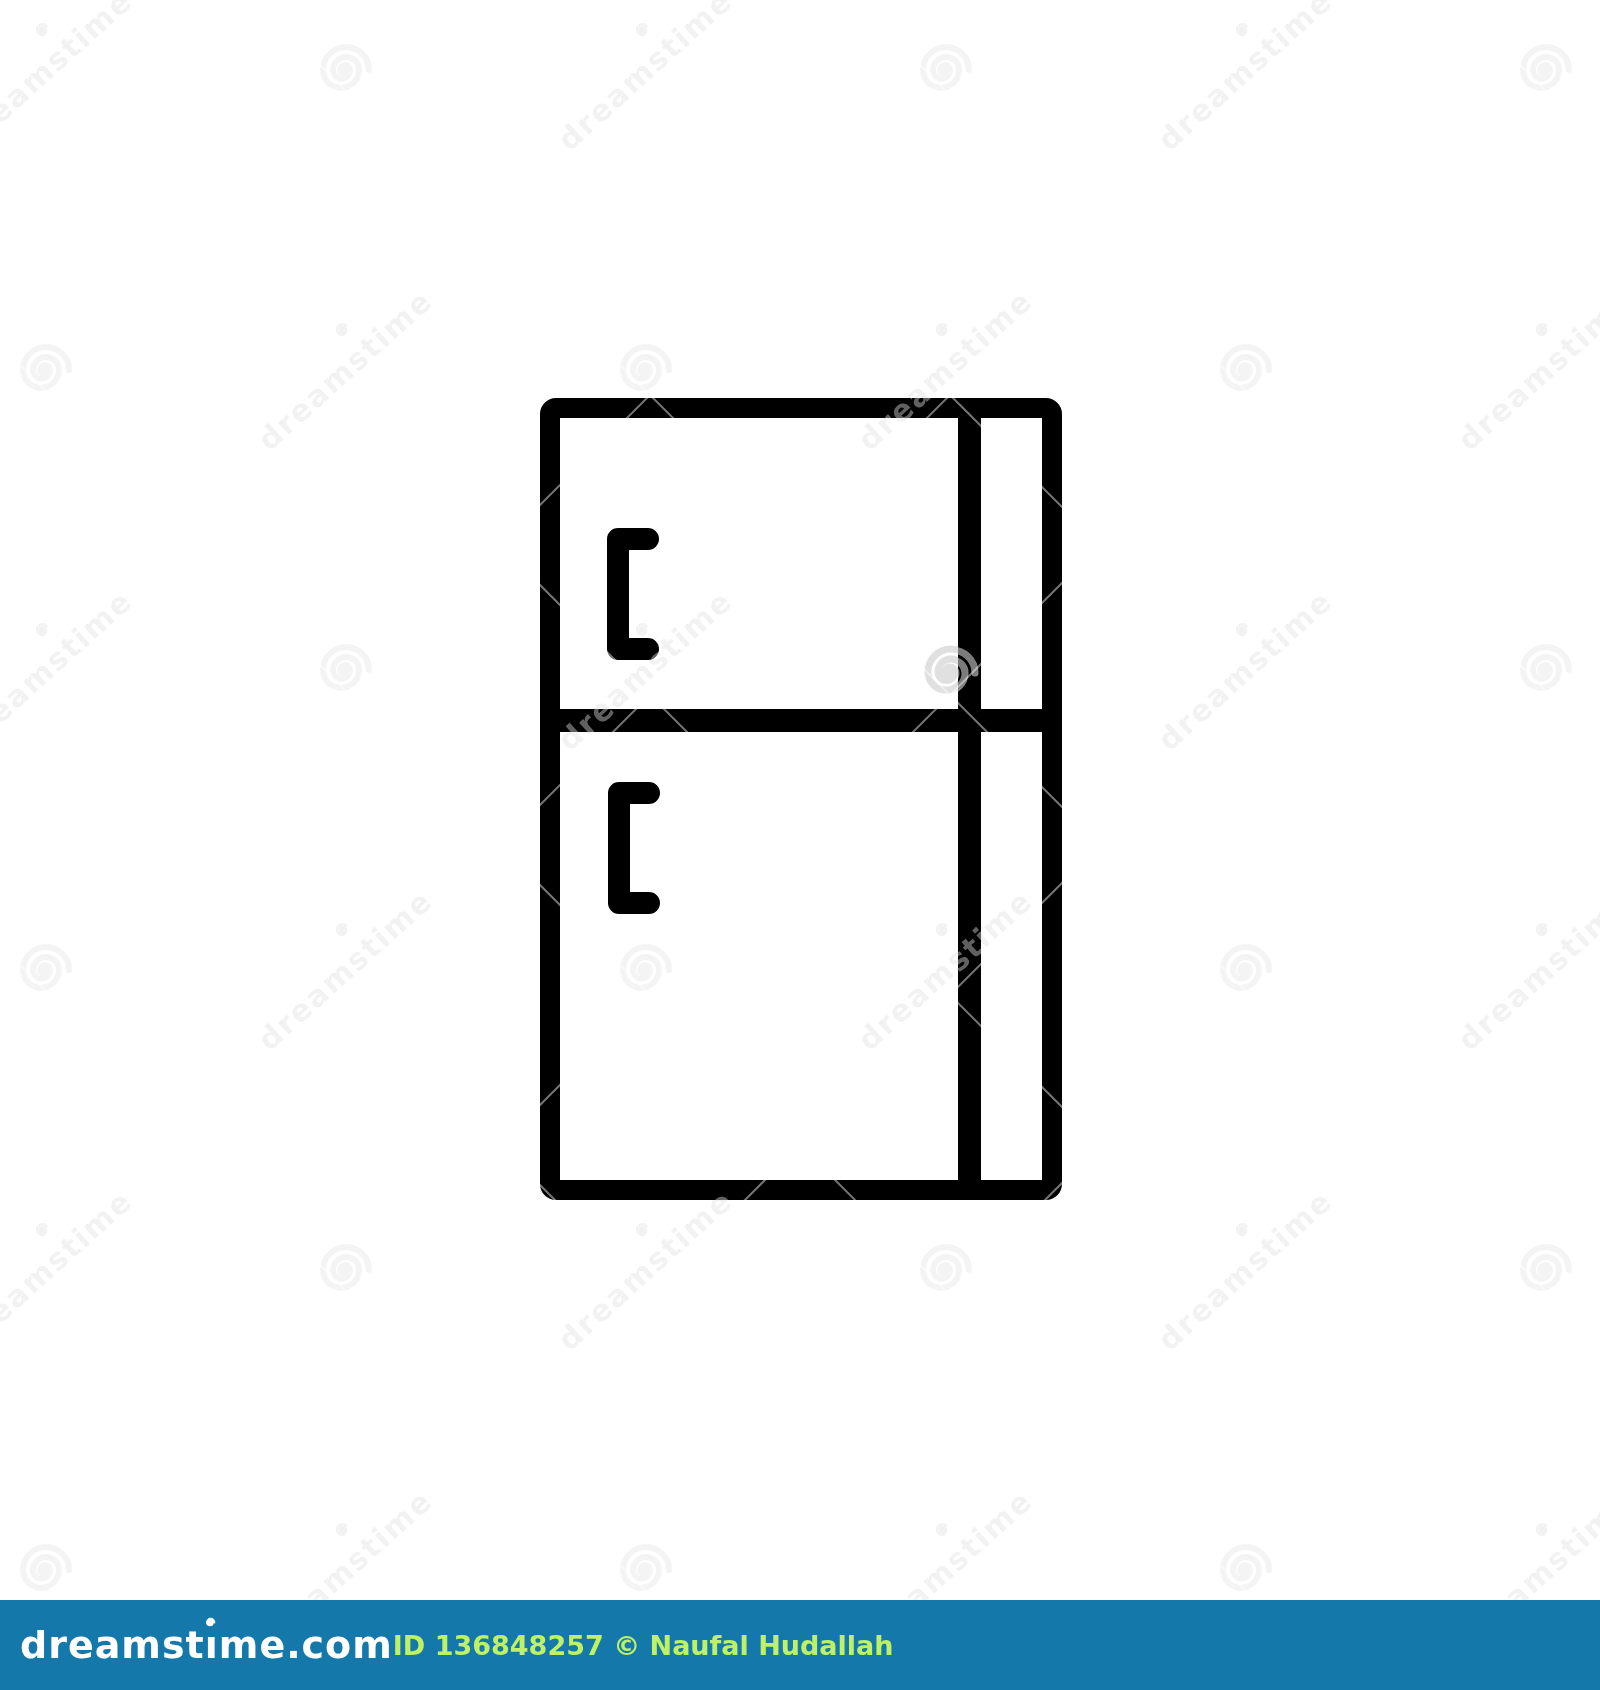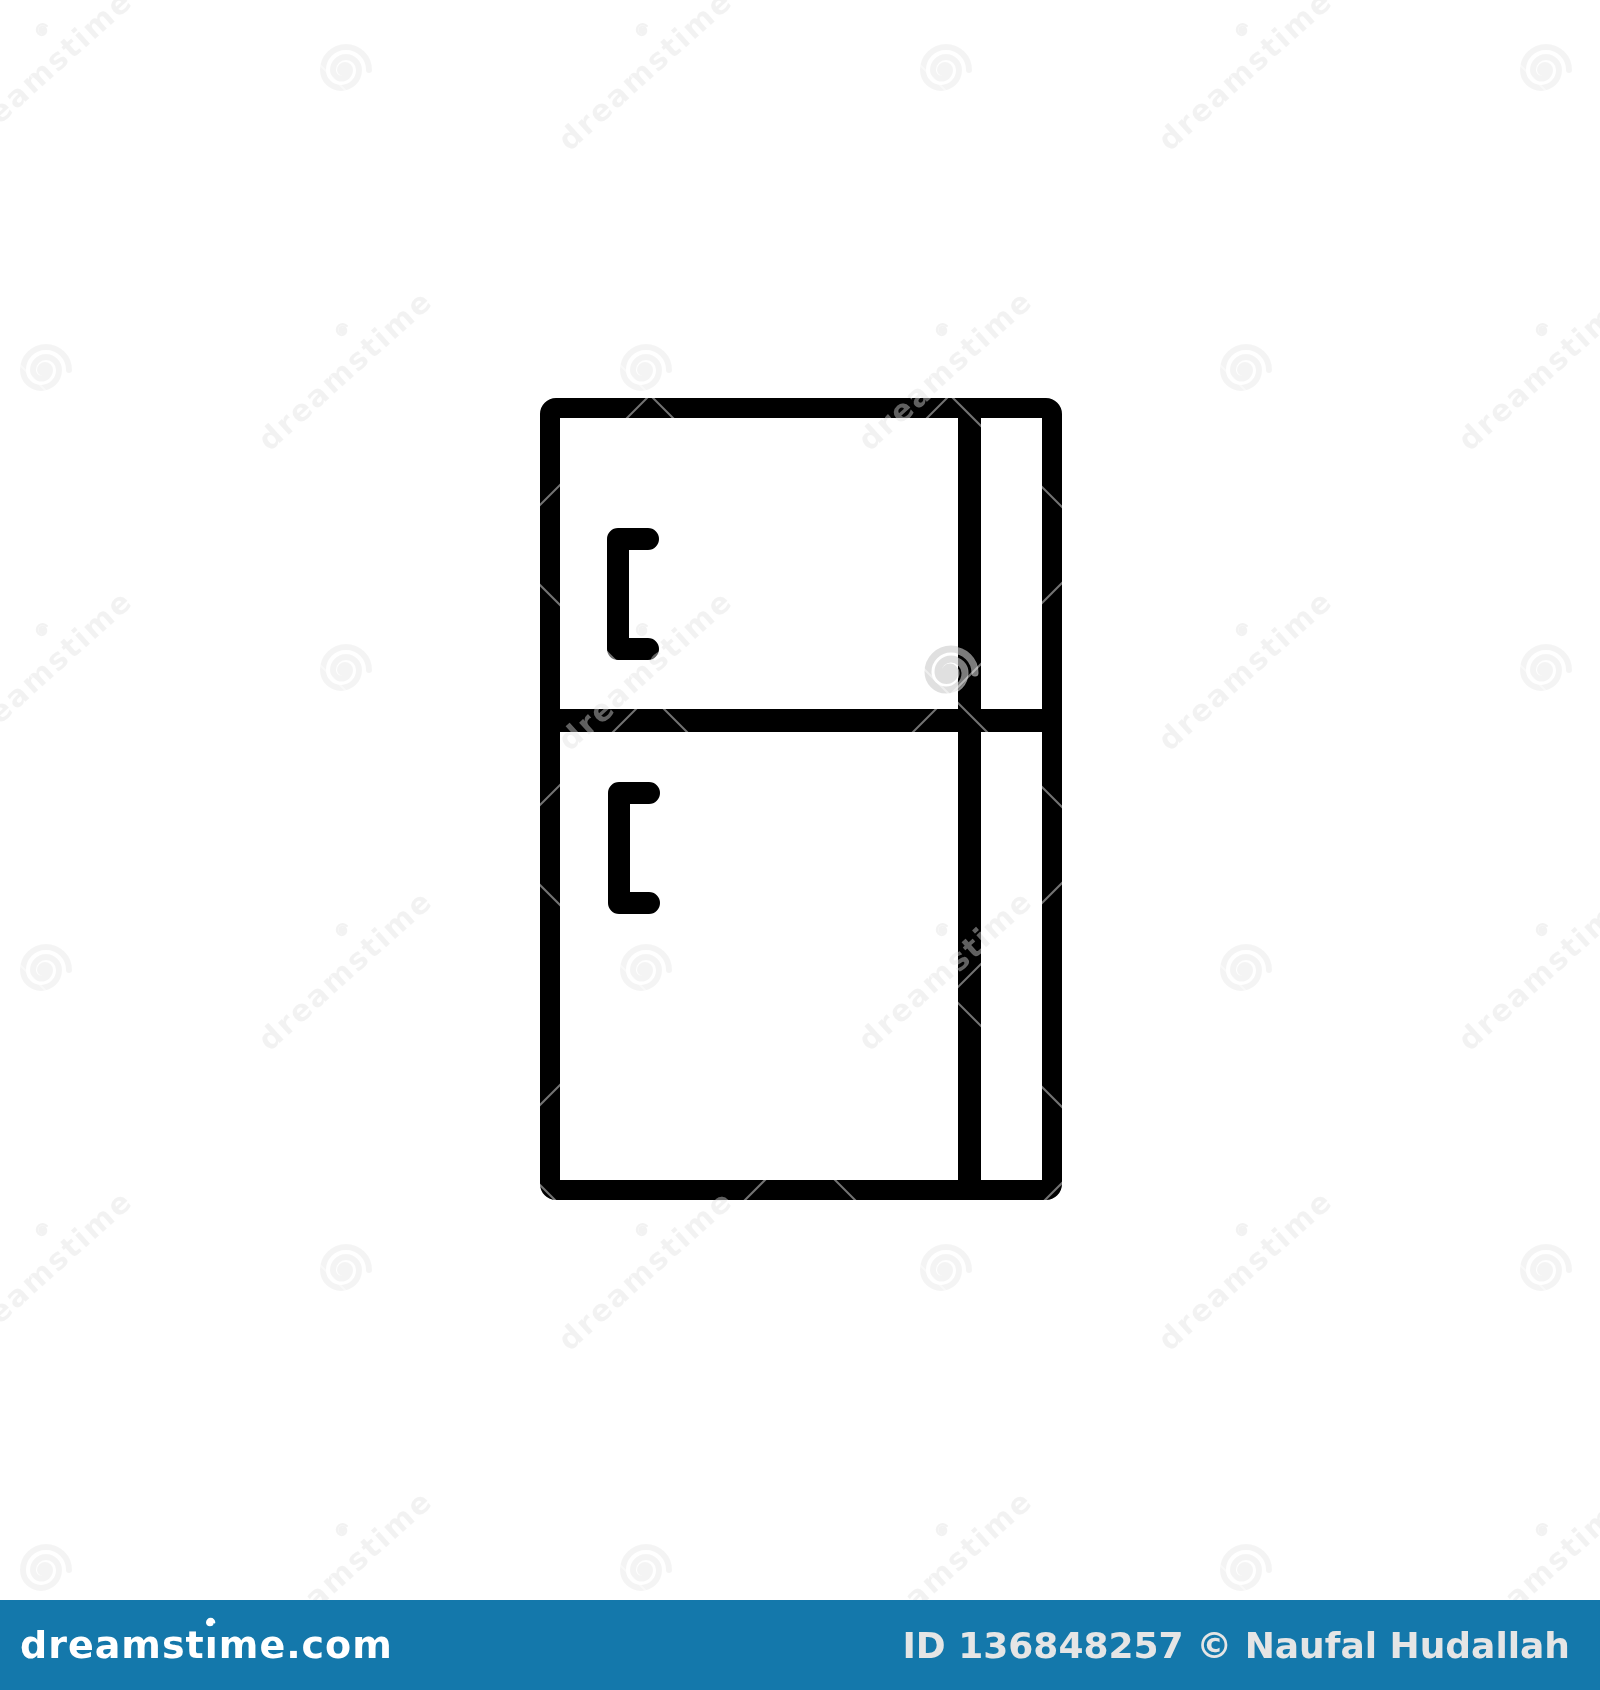--- a/index.html
+++ b/index.html
@@ -29,27 +29,27 @@
   .sp-l{fill:none;stroke:rgba(255,255,255,0.40);stroke-width:6;stroke-linecap:round;}
   .sp-d{fill:none;stroke:rgba(0,0,0,0.045);stroke-width:6;stroke-linecap:round;}
   .sp-strong-l{fill:none;stroke:rgba(255,255,255,0.55);stroke-width:7;stroke-linecap:round;}
   .sp-strong-d{fill:none;stroke:rgba(0,0,0,0.12);stroke-width:7;stroke-linecap:round;}
   .sp-mini-l{fill:none;stroke:rgba(255,255,255,0.40);stroke-width:9;stroke-linecap:round;}
   .sp-mini-d{fill:none;stroke:rgba(0,0,0,0.05);stroke-width:9;stroke-linecap:round;}
   .hairline{position:absolute;width:2600px;height:2px;background:rgba(255,255,255,0.45);}
 
   
   .footer-bar{position:absolute;left:0;top:1600px;width:1600px;height:90px;background:#1478AB;
-      z-index:5;display:flex;align-items:center;justify-content:space-between;}
+      z-index:5;display:flex;align-items:center;justify-content:flex-start;}
   .footer-logo{margin-left:20px;color:#fff;font-weight:bold;font-size:38px;letter-spacing:1px;
       position:relative;line-height:90px;}
   .logo-i{position:relative;display:inline-block;}
   .logo-spiral{position:absolute;left:-3px;top:14px;}
   .logo-spiral path{fill:none;stroke:#fff;stroke-width:11;stroke-linecap:round;}
-  .footer-credit{margin-right:30px;color:#e5e5e5;font-weight:bold;font-size:36px;letter-spacing:0px;}
+  .footer-credit{margin-right:30px;color:#bef264;font-weight:bold;font-size:27px;letter-spacing:0px;}
 </style>
 </head>
 <body>
 
 <div id="stage" style="background: rgb(255, 255, 255);">
 
   <div class="icon-layer">
     <div class="fridge-outline" style="border-color: rgb(0, 0, 0);"></div>
     <div class="fridge-divider-v" style="background: rgb(0, 0, 0);"></div>
     <div class="fridge-divider-h" style="background: rgb(0, 0, 0);"></div>

